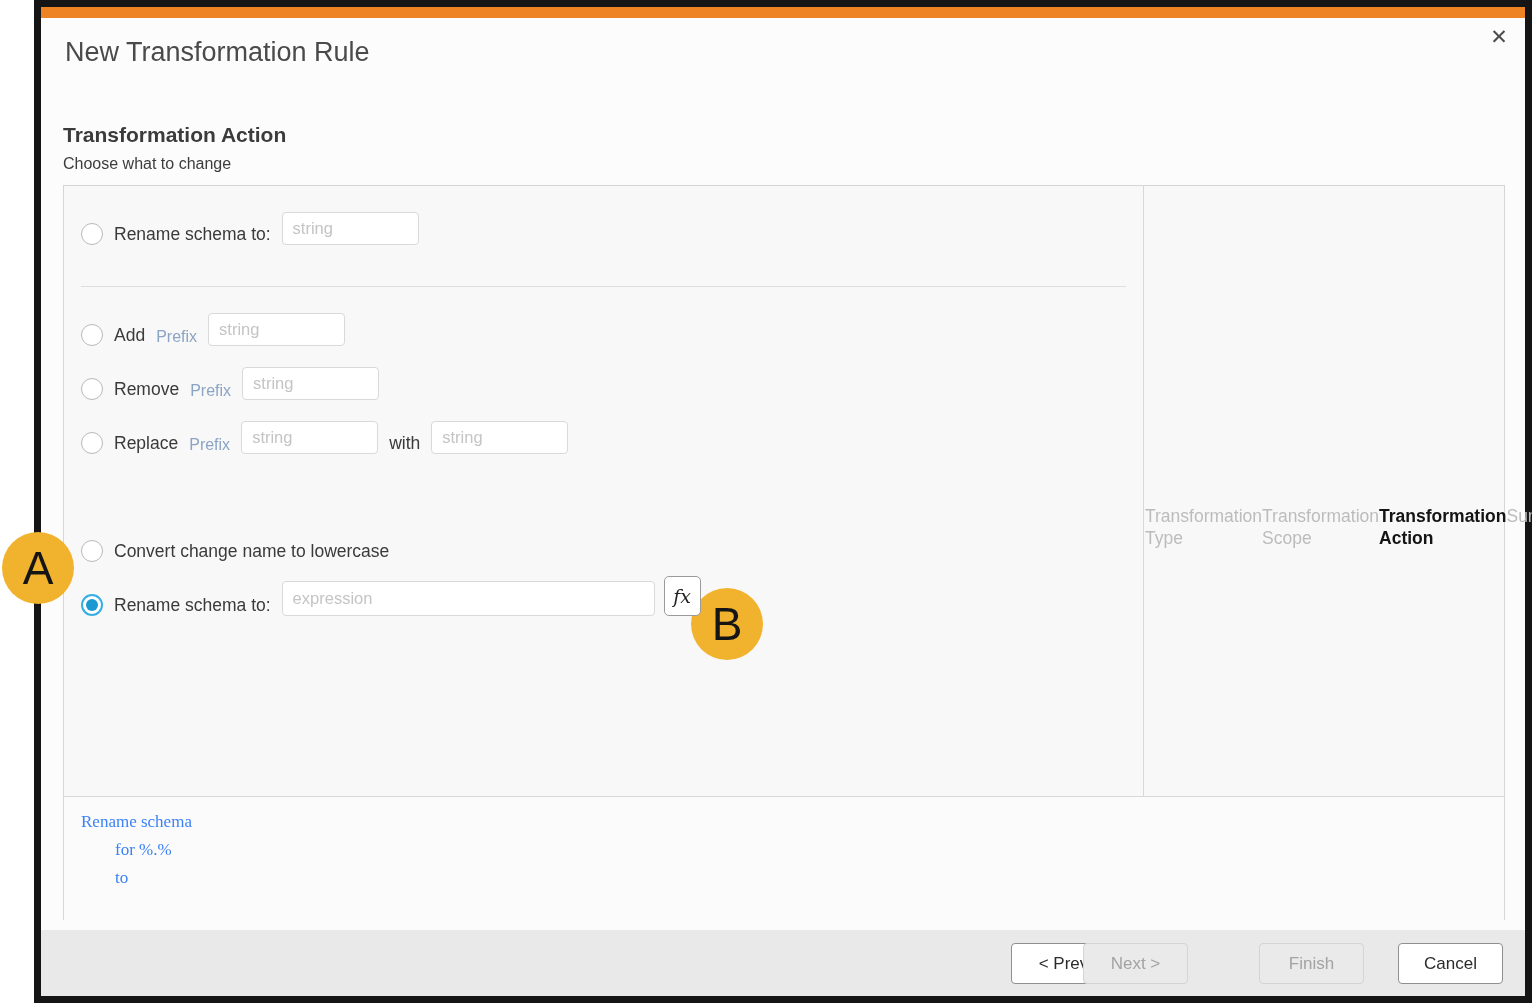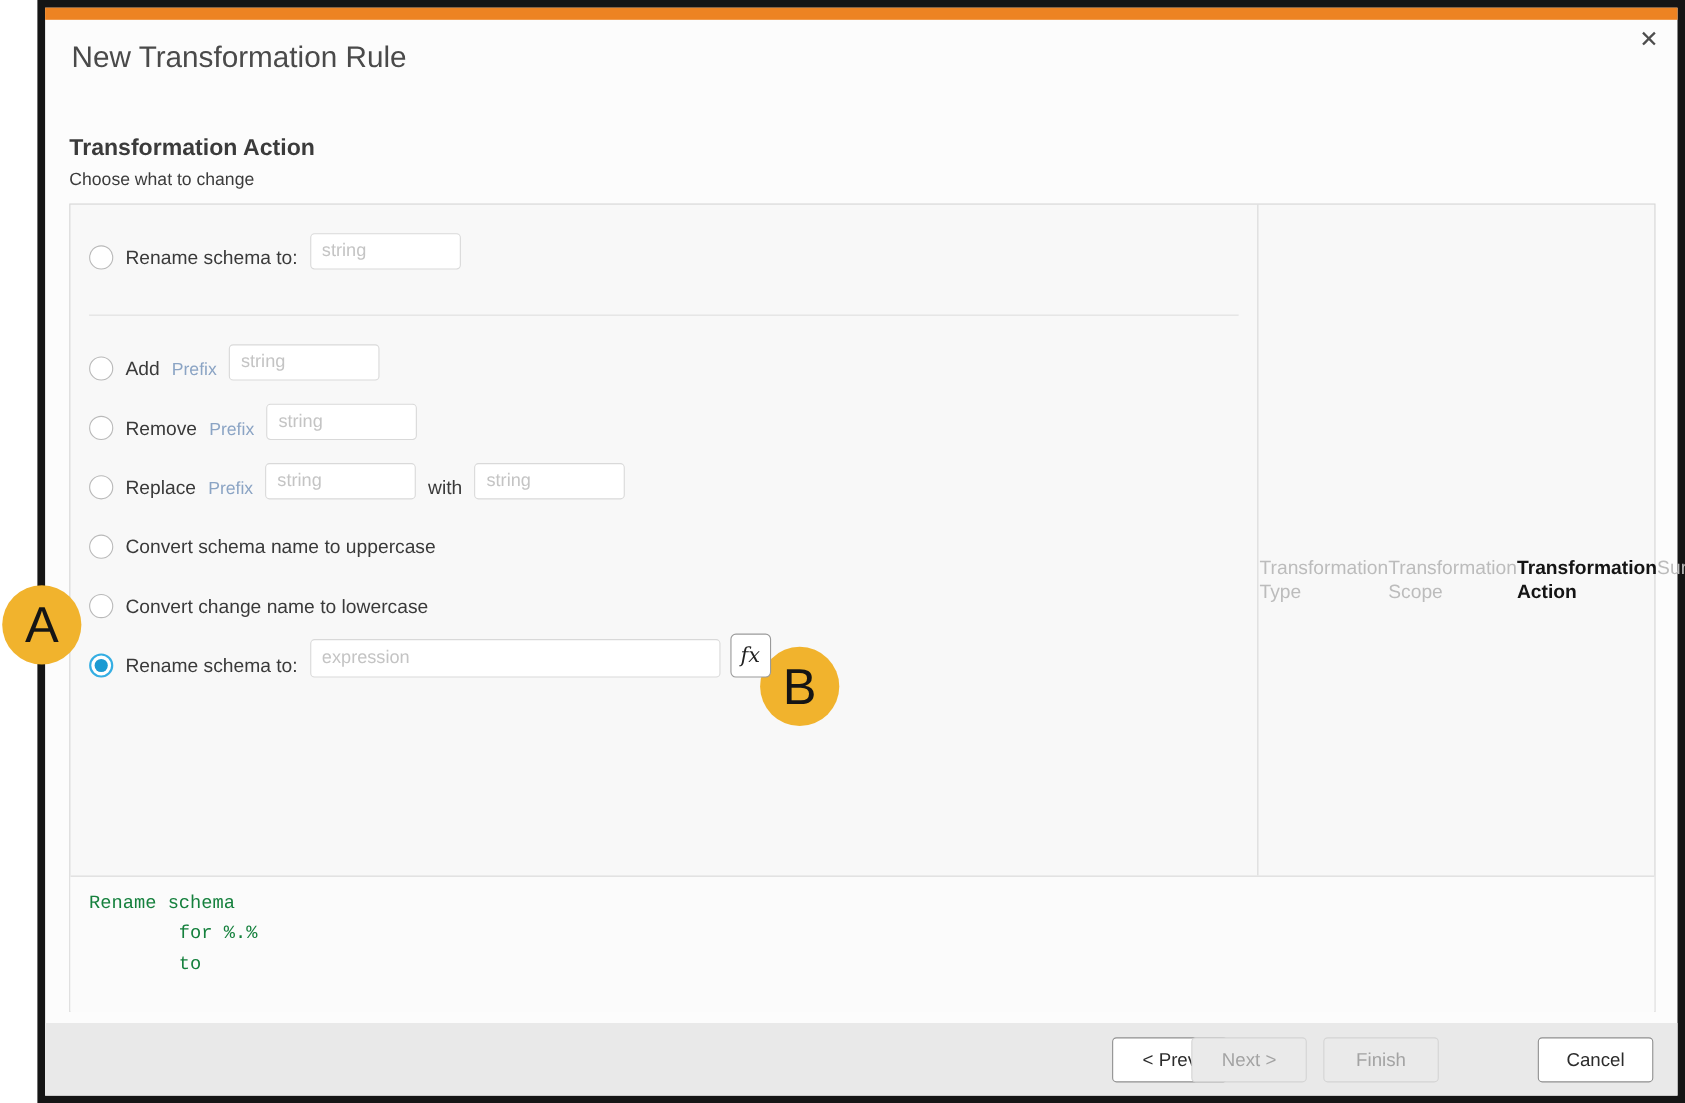--- a/index.html
+++ b/index.html
@@ -50,29 +50,29 @@
             position:relative; z-index:5; margin-left:-2px; }
 
   .wizard { position:absolute; left:1081px; top:0; width:361px; height:610px;
             display:flex; flex-direction:row; align-items:center; padding-top:49px; }
   .wizard-step { font-size:17.5px; color:#bcbcbc; height:22px; line-height:22px; }
   .wizard-step.active { color:#141414; font-weight:bold; }
   .wizard-arrow { margin:25px 0; width:24px; height:30px; }
 
   .preview-area { position:absolute; left:0; top:610px; width:1440px; height:124px;
                   background:#fbfbfb; border-top:1px solid #d8d8d8; }
-  .preview-area pre { margin:11px 0 0 17px; font-family:Liberation Mono, monospace;
-                      font-size:17px; line-height:28px; color:#15803d; }
+  .preview-area pre { margin:11px 0 0 17px; font-family:Liberation Serif, serif;
+                      font-size:17px; line-height:28px; color:#3b82f6; }
 
   .footer { position:absolute; left:0; top:923px; width:1484px; height:66px; background:#e9e9e9; }
   .btn { position:absolute; top:13px; width:105px; height:41px; border-radius:4px;
          font-size:17px; cursor:pointer; font-family:"Liberation Sans","DejaVu Sans",sans-serif; }
   .btn.enabled { background:#fff; border:1px solid #8f8f8f; color:#2b2b2b; }
   .btn.disabled { background:#eaeaea; border:1px solid #d4d4d4; color:#a3a3a3; cursor:default; }
-  .btn-prev { left:922px;margin-left:48px; } .btn-next { left:1042px; } .btn-finish { left:1162px; } .btn-cancel { left:1357px; }
+  .btn-prev { left:922px;margin-left:48px; } .btn-next { left:1042px; } .btn-finish { left:1218px; } .btn-cancel { left:1357px; }
 
   .annot { position:absolute; width:72px; height:72px; border-radius:50%; background:#F1B32D;
            display:flex; align-items:center; justify-content:center;
            font-size:46px; color:#151515; }
   .annot-a { left:2px;  top:532px; z-index:10; }
   .annot-b { left:691px; top:588px; z-index:4; }
 </style>
 </head>
 <body>
 
@@ -111,24 +111,20 @@
 
       <div class="opt-row" style="top:228px">
         <span class="radio"></span>
         <span class="opt-label">Replace</span>
         <span class="opt-link">Prefix</span>
         <input class="txt-input" placeholder="string" style="">
         <span class="opt-label">with</span>
         <input class="txt-input" placeholder="string" style="">
       </div>
 
-      <div class="opt-row" style="top:282px">
-        <span class="radio"></span>
-        <span class="opt-label">Convert schema name to uppercase</span>
-      </div>
 
       <div class="opt-row" style="top:336px">
         <span class="radio"></span>
         <span class="opt-label">Convert change name to lowercase</span>
       </div>
 
       <div class="opt-row" style="top:390px">
         <span class="radio selected">
             <span class="dot"></span>
           </span>

